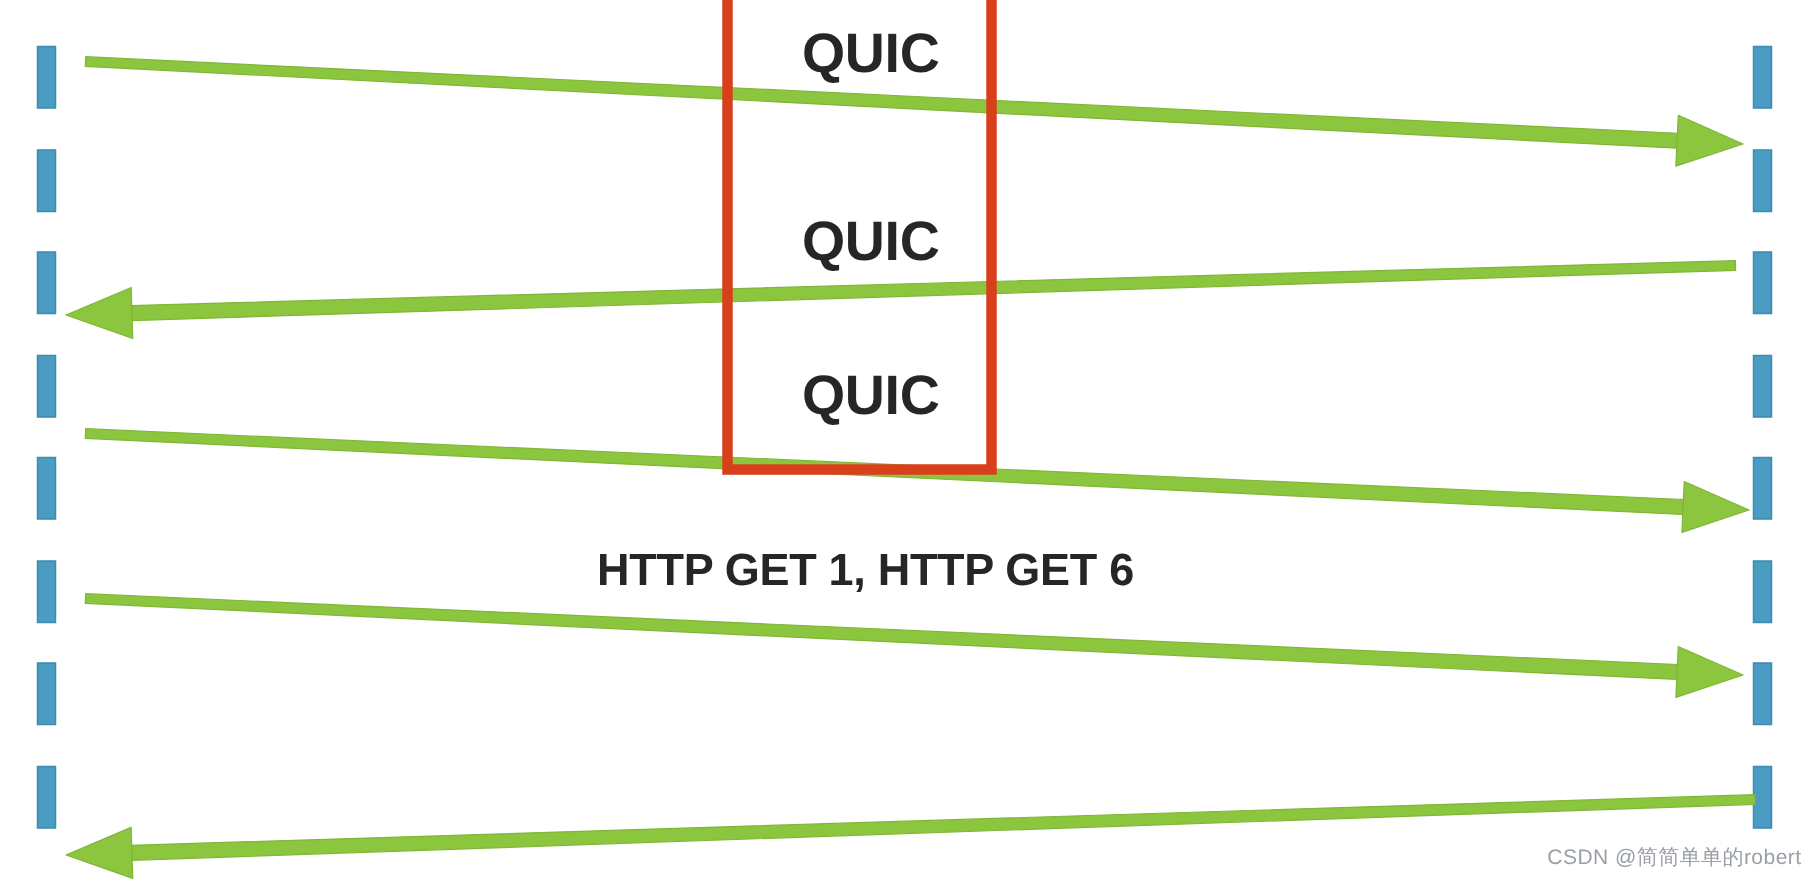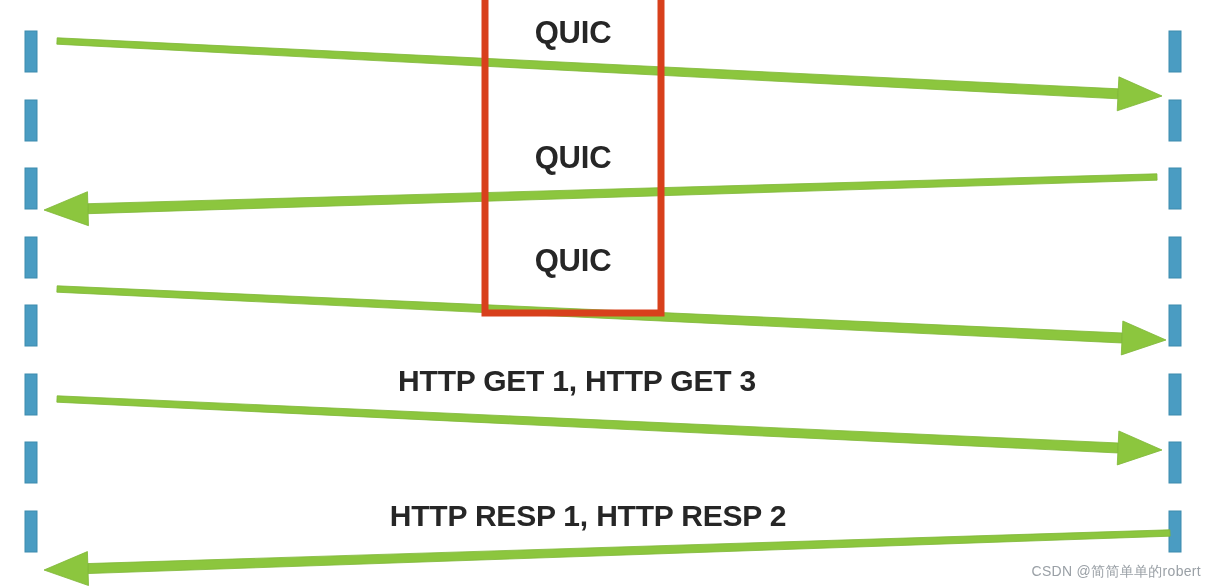--- a/index.html
+++ b/index.html
@@ -27,21 +27,21 @@
   }
   .msg-label {
     position: absolute;
     font-family: "Liberation Sans", sans-serif;
     font-weight: bold;
     color: #262626;
     white-space: nowrap;
     letter-spacing: -0.2px;
   }
   .quic-label {
-    font-size: 31px;
+    font-size: 37px;
     text-align: center;
   }
   .http-label {
     font-size: 30px;
     text-align: center;
   }
   #watermark {
     position: absolute;
     right: 8px;
     bottom: 6px;
@@ -87,17 +87,16 @@
         <polygon points="1162.00,450.00 1117.26,464.95 1118.83,430.99" fill="#8CC63E" stroke="#7FB637" stroke-width="0.8" stroke-linejoin="round"></polygon>
         <polygon points="1169.89,529.80 87.81,563.56 88.14,573.55 1170.11,536.20" fill="#8CC63E" stroke="#7FB637" stroke-width="0.8"></polygon>
         <polygon points="44.00,570.00 87.42,551.56 88.53,585.55" fill="#8CC63E" stroke="#7FB637" stroke-width="0.8" stroke-linejoin="round"></polygon>
       </g>
     <rect id="highlight-box" fill="none" x="485" y="-6" width="176" height="319" stroke="#D8401C" stroke-width="7"></rect>
   </svg>
 
   <div class="msg-label quic-label" style="left: 534.648px; top: 15px;">QUIC</div>
   <div class="msg-label quic-label" style="left: 534.648px; top: 140px;">QUIC</div>
   <div class="msg-label quic-label" style="left: 534.648px; top: 243px;">QUIC</div>
-  <div class="msg-label http-label" style="left: 398.055px; top: 364px;">HTTP GET 1, HTTP GET 3</div>
-  <div class="msg-label http-label" style="left: 389.773px; top: 499px;">HTTP RESP 1, HTTP RESP 2</div>
+  <div class="msg-label http-label" style="left: 398.055px; top: 364px;">HTTP GET 1, HTTP GET 6</div>
 
   <div id="watermark">CSDN @简简单单的robert</div>
 </div>
 
 </body></html>

